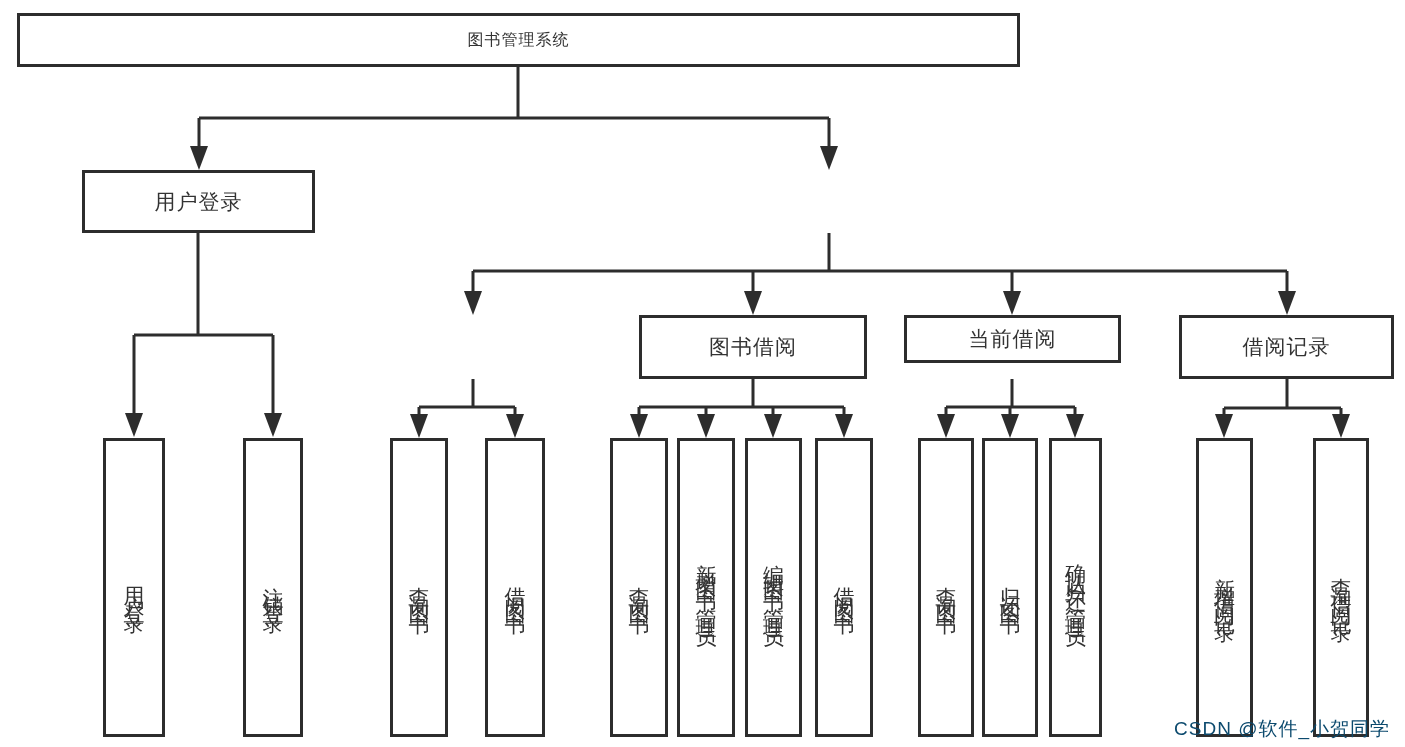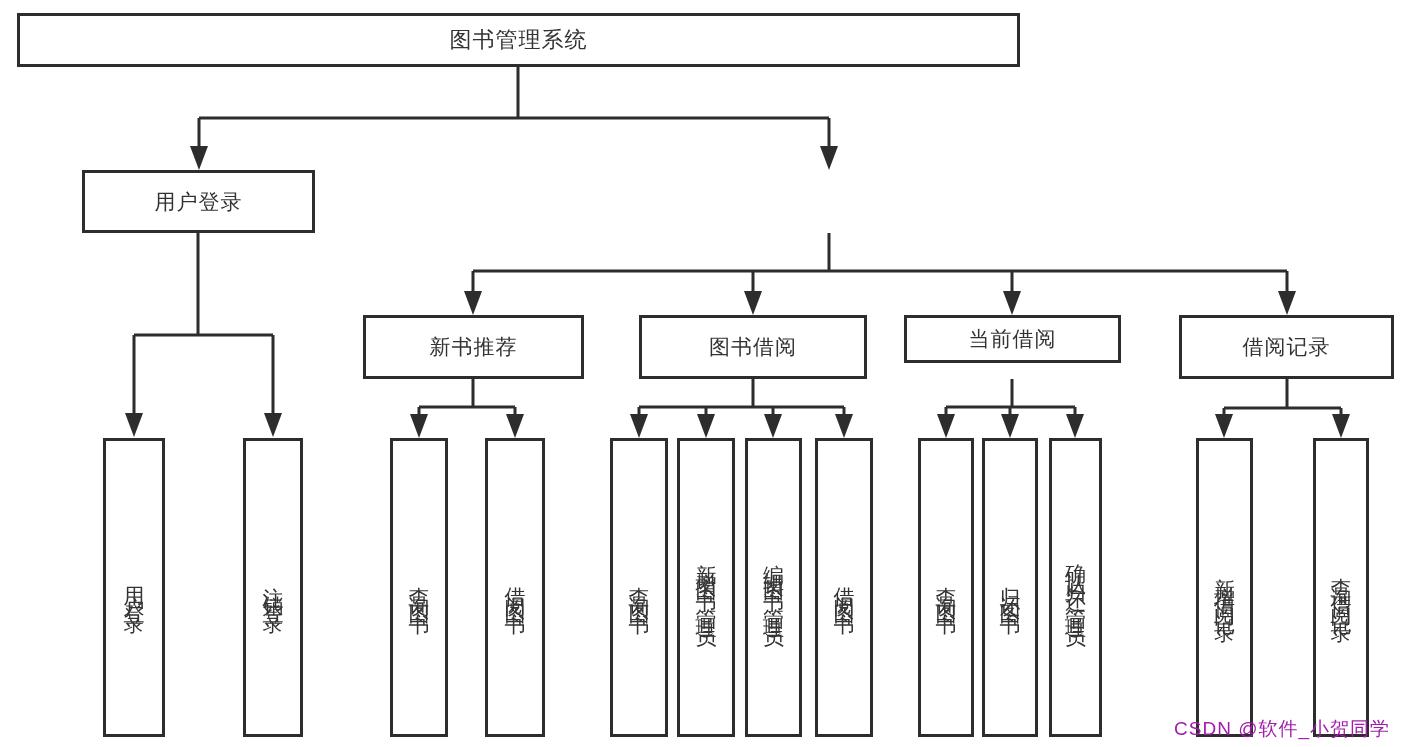--- a/index.html
+++ b/index.html
@@ -40,21 +40,21 @@
     justify-content: center;
     color: #333333;
     font-size: 21px;
     writing-mode: vertical-rl;
     text-orientation: mixed;
     letter-spacing: 9px;
     top: 438px;
     height: 299px;
   }
   
-  #n-root  { left: 17px;  top: 13px;  width: 1003px; height: 54px; font-size: 22px; }
+  #n-root  { left: 17px;  top: 13px;  width: 1003px; height: 54px; font-size: 16px; }
   #n-l2a   { left: 82px;  top: 170px; width: 233px; height: 63px; }
   #n-l2b   { left: 712px; top: 170px; width: 234px; height: 63px; }
   #n-l3a   { left: 363px; top: 315px; width: 221px; height: 64px; }
   #n-l3b   { left: 639px; top: 315px; width: 228px; height: 64px; font-family: Liberation Mono, monospace; }
   #n-l3c   { left: 904px; top: 315px; width: 217px; height: 48px; }
   #n-l3d   { left: 1179px; top: 315px; width: 215px; height: 64px; }
   
   #lf-user1 { left: 103px;  width: 62px; }
   #lf-user2 { left: 243px;  width: 60px; }
   #lf-nb1   { left: 390px;  width: 58px; }
@@ -66,21 +66,21 @@
   #lf-cur1  { left: 918px;  width: 56px; }
   #lf-cur2  { left: 982px;  width: 56px; }
   #lf-cur3  { left: 1049px; width: 53px; }
   #lf-rec1  { left: 1196px; width: 57px; }
   #lf-rec2  { left: 1313px; width: 56px; }
   #watermark {
     position: absolute;
     right: 15px;
     top: 716px;
     font-size: 19px;
-    color: #a21caf;
+    color: #0c4a6e;
     letter-spacing: 1px;
   }
 </style>
 </head>
 <body>
 
 <div id="canvas">
 
   <svg id="connectors" viewBox="0 0 1405 747" xmlns="http://www.w3.org/2000/svg">
     <path fill="none" stroke="#2d2d2d" stroke-width="3" d="
@@ -111,21 +111,20 @@
       <polygon points="1066,414 1084,414 1075,438"></polygon>
       <polygon points="1215,414 1233,414 1224,438"></polygon>
       <polygon points="1332,414 1350,414 1341,438"></polygon>
     </g>
   </svg>
 
   <div id="n-root" class="box">图书管理系统</div>
 
   <div id="n-l2a" class="box">用户登录</div>
 
-  <div id="n-l3a" class="box">新书推荐</div>
   <div id="n-l3b" class="box">图书借阅</div>
   <div id="n-l3c" class="box">当前借阅</div>
   <div id="n-l3d" class="box">借阅记录</div>
 
   <div id="lf-user1" class="vbox">用户登录</div>
   <div id="lf-user2" class="vbox">注销登录</div>
 
   <div id="lf-nb1" class="vbox">查询图书</div>
   <div id="lf-nb2" class="vbox">借阅图书</div>
 

